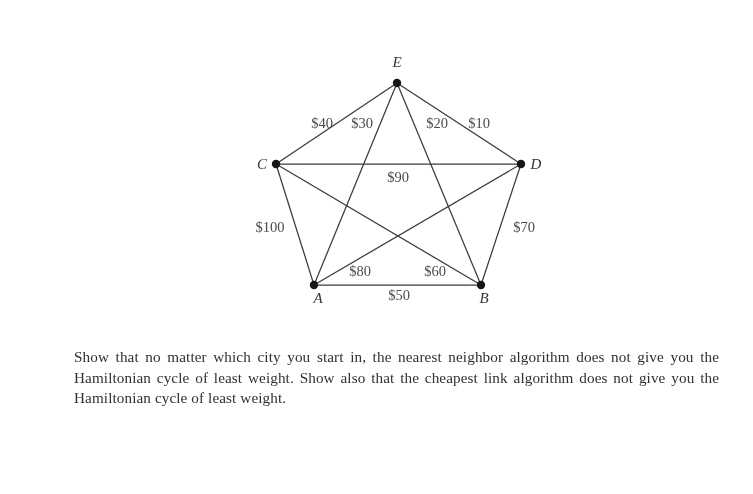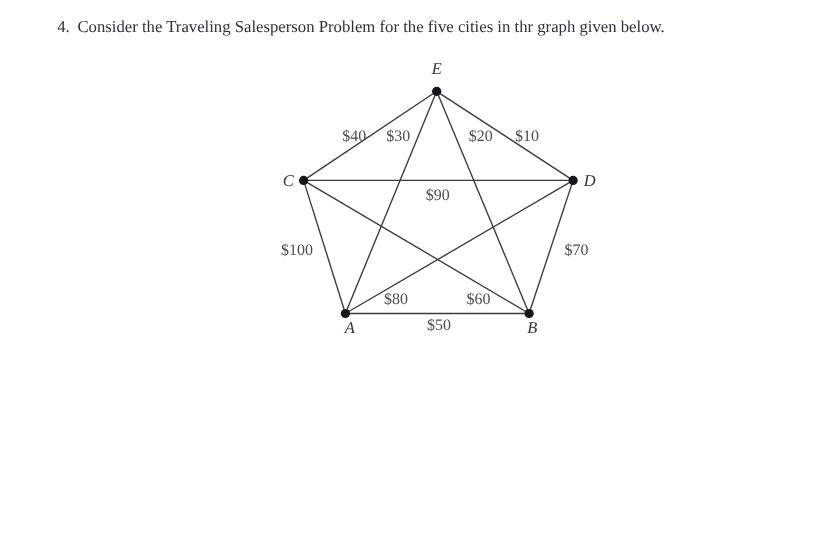--- a/index.html
+++ b/index.html
@@ -79,23 +79,20 @@
     text-align: justify;
     color: #2f3038;
     letter-spacing: 0.1px;
   }
 </style>
 </head>
 <body>
 
 <div class="page">
 
-  <div class="question-line">
-    <span class="question-num">4.</span><span>Consider the Traveling Salesperson Problem for the five cities in thr graph given below.</span>
-  </div>
 
   <div class="figure">
     <svg width="753" height="275" viewBox="0 0 753 275" xmlns="http://www.w3.org/2000/svg">
       <g id="edges-group">
           <line x1="276" y1="119" x2="397" y2="38" class="edge-line" stroke="#3a3a42"></line>
           <line x1="314" y1="240" x2="397" y2="38" class="edge-line" stroke="#3a3a42"></line>
           <line x1="481" y1="240" x2="397" y2="38" class="edge-line" stroke="#3a3a42"></line>
           <line x1="521" y1="119" x2="397" y2="38" class="edge-line" stroke="#3a3a42"></line>
           <line x1="276" y1="119" x2="521" y2="119" class="edge-line" stroke="#3a3a42"></line>
           <line x1="314" y1="240" x2="276" y2="119" class="edge-line" stroke="#3a3a42"></line>
@@ -126,14 +123,15 @@
       <g id="vertex-labels-group">
           <text x="397" y="22" text-anchor="middle" class="vertex-label">E</text>
           <text x="262" y="124" text-anchor="middle" class="vertex-label">C</text>
           <text x="536" y="124" text-anchor="middle" class="vertex-label">D</text>
           <text x="318" y="258" text-anchor="middle" class="vertex-label">A</text>
           <text x="484" y="258" text-anchor="middle" class="vertex-label">B</text>
         </g>
     </svg>
   </div>
 
+  <div class="body-paragraph">Show that no matter which city you start in, the nearest neighbor algorithm does not give you the Hamiltonian cycle of least weight. Show also that the cheapest link algorithm does not give you the Hamiltonian cycle of least weight.</div>
 
 </div>
 
 </body></html>

